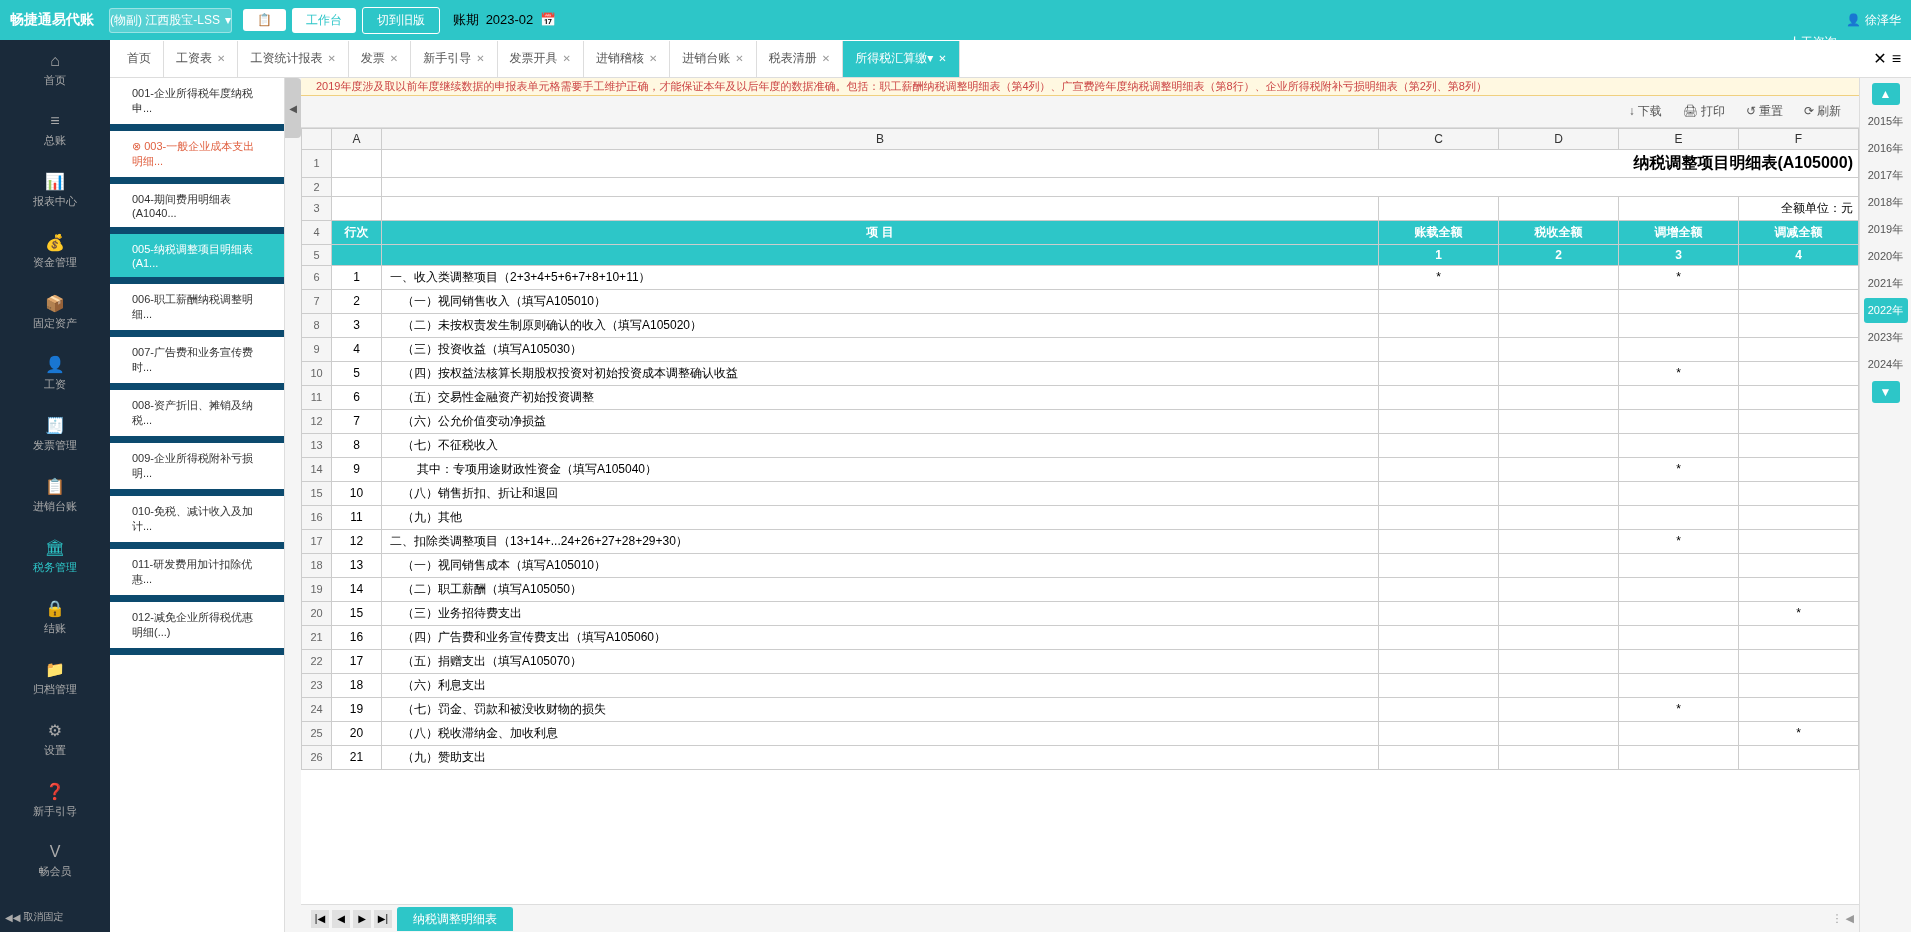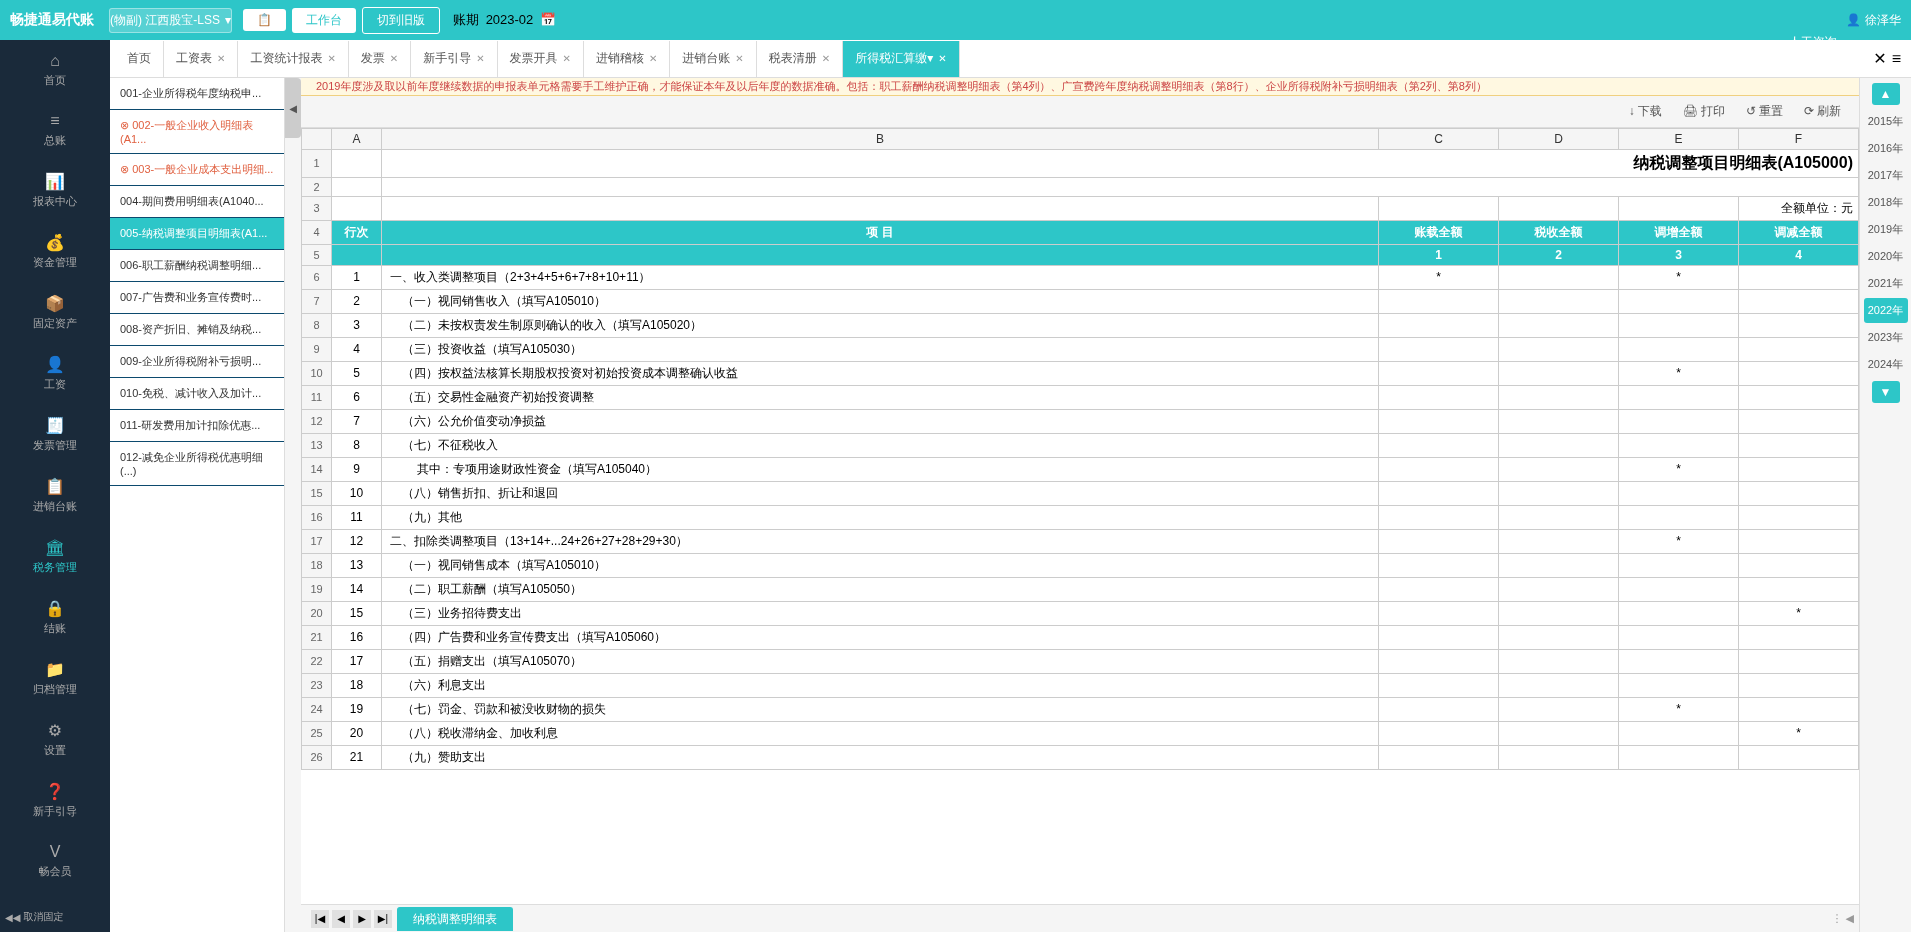--- a/index.html
+++ b/index.html
@@ -31,21 +31,21 @@
 
     
     .tab { display: flex; align-items: center; padding: 0 12px; height: 36px; border-right: 1px solid #ddd; cursor: pointer; font-size: 12px; color: #555; white-space: nowrap; gap: 5px; }
     .tab.active { background: #2dc6c8; color: white; }
     .tab-close { font-size: 10px; color: #999; cursor: pointer; }
     .tab.active .tab-close { color: white; }
     .tab-bar-end { margin-left: auto; display: flex; align-items: center; gap: 5px; padding-right: 5px; }
 
     
     .left-panel { width: 175px; background: white; border-right: 1px solid #ddd; display: flex; flex-direction: column; flex-shrink: 0; overflow-y: auto; }
-    .form-item { padding: 8px 10px; font-size: 11px; color: #333; cursor: pointer; border-bottom: 1px solid #0c4a6e; }
+    .form-item { padding: 8px 22px; font-size: 11px; color: #333; cursor: pointer; border-bottom: 7px solid #0c4a6e; }
     .form-item.active { background: #2dc6c8; color: white; }
     .form-item.error { color: #e06040; }
     .form-item .err-icon { color: #e06040; margin-right: 3px; }
 
     
     .spreadsheet-area { flex: 1; display: flex; flex-direction: column; overflow: hidden; }
     .toolbar-row { display: flex; align-items: center; justify-content: flex-end; padding: 4px 10px; background: #f5f5f5; border-bottom: 1px solid #ddd; gap: 5px; }
     .toolbar-btn { background: none; border: none; cursor: pointer; font-size: 12px; color: #555; display: flex; align-items: center; gap: 3px; padding: 3px 8px; }
     .notice-bar { background: #fff8e1; padding: 0 15px; font-size: 11px; color: #c44; border-bottom: 1px solid #f0d080; line-height: 1.5; }
 
@@ -217,21 +217,20 @@
         <div class="tab-bar-end">
           <button style="background:none;border:none;cursor:pointer;font-size:16px;">✕</button>
           <button style="background:none;border:none;cursor:pointer;font-size:16px;">≡</button>
         </div>
       </div>
 
       <div class="main-content">
 
         <div class="left-panel">
           <div class="form-item">001-企业所得税年度纳税申...</div>
-          <div class="form-item error"><span class="err-icon">⊗</span>002-一般企业收入明细表(A1...</div>
           <div class="form-item error"><span class="err-icon">⊗</span>003-一般企业成本支出明细...</div>
           <div class="form-item">004-期间费用明细表(A1040...</div>
           <div class="form-item active">005-纳税调整项目明细表(A1...</div>
           <div class="form-item">006-职工薪酬纳税调整明细...</div>
           <div class="form-item">007-广告费和业务宣传费时...</div>
           <div class="form-item">008-资产折旧、摊销及纳税...</div>
           <div class="form-item">009-企业所得税附补亏损明...</div>
           <div class="form-item">010-免税、减计收入及加计...</div>
           <div class="form-item">011-研发费用加计扣除优惠...</div>
           <div class="form-item">012-减免企业所得税优惠明细(...)</div>

